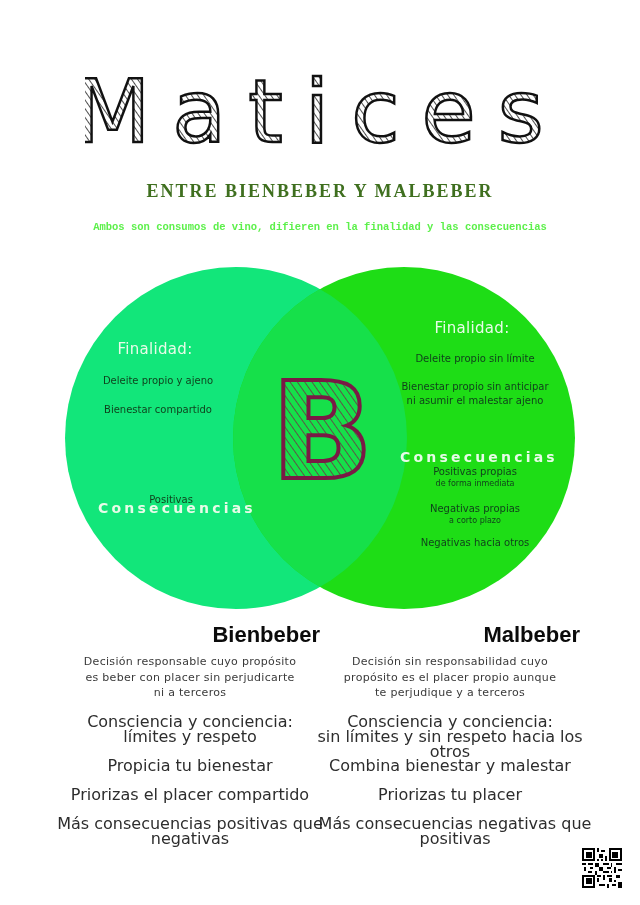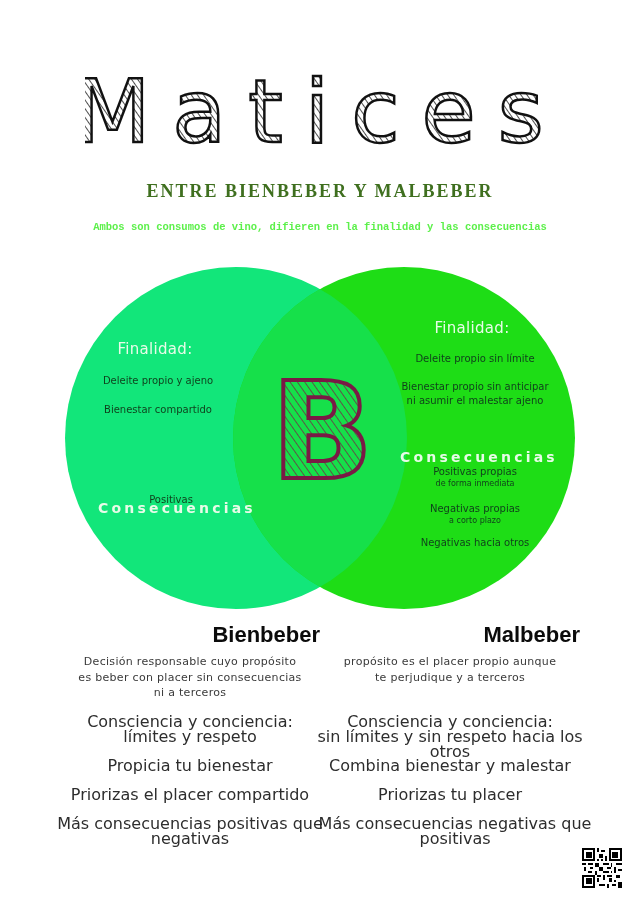--- a/index.html
+++ b/index.html
@@ -70,33 +70,34 @@
 <div class="abs label-white cons" style="left:400px; width:150px; top:449px;">Consecuencias</div>
 <div class="abs dark" style="left:400px; width:150px; top:465px;">Positivas propias</div>
 <div class="abs dark small" style="left:400px; width:150px; top:479px;">de forma inmediata</div>
 <div class="abs dark" style="left:400px; width:150px; top:502px;">Negativas propias</div>
 <div class="abs dark small" style="left:400px; width:150px; top:516px;">a corto plazo</div>
 <div class="abs dark" style="left:395px; width:160px; top:536px;">Negativas hacia otros</div>
 
 <div class="abs col-head" style="left:60px; width:260px; top:622px;">Bienbeber</div>
 <div class="abs col-text" style="left:50px; width:280px; top:654px;">
   <div>Decisión responsable cuyo propósito</div>
-  <div>es beber con placer sin consecuencias</div>
+  <div>es beber con placer sin perjudicarte</div>
   <div>ni a terceros</div>
 </div>
 <div class="abs col-item" style="left:50px; width:280px; top:714px;">
   <div>Consciencia y conciencia:</div>
   <div>límites y respeto</div>
 </div>
 <div class="abs col-item" style="left:50px; width:280px; top:758px;">Propicia tu bienestar</div>
 <div class="abs col-item" style="left:50px; width:280px; top:787px;">Priorizas el placer compartido</div>
 <div class="abs col-item" style="left:40px; width:300px; top:816px;">Más consecuencias positivas que negativas</div>
 
 <div class="abs col-head" style="left:320px; width:260px; top:622px;">Malbeber</div>
 <div class="abs col-text" style="left:310px; width:280px; top:654px;">
+  <div>Decisión sin responsabilidad cuyo</div>
   <div>propósito es el placer propio aunque</div>
   <div>te perjudique y a terceros</div>
 </div>
 <div class="abs col-item" style="left:310px; width:280px; top:714px;">
   <div>Consciencia y conciencia:</div>
   <div>sin límites y sin respeto hacia los otros</div>
 </div>
 <div class="abs col-item" style="left:310px; width:280px; top:758px;">Combina bienestar y malestar</div>
 <div class="abs col-item" style="left:310px; width:280px; top:787px;">Priorizas tu placer</div>
 <div class="abs col-item" style="left:305px; width:300px; top:816px;">Más consecuencias negativas que positivas</div>

